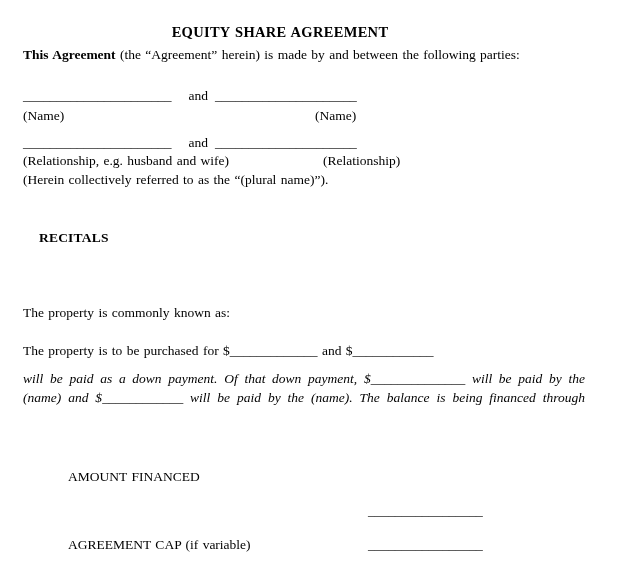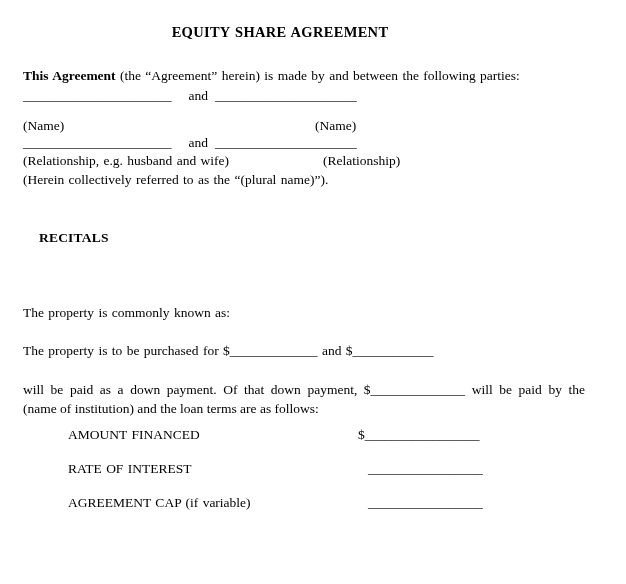--- a/index.html
+++ b/index.html
@@ -19,43 +19,43 @@
   .doc-title {
     top: 23px; left: 0; width: 560px;
     text-align: center;
     font-weight: bold;
     font-size: 14.5px;
     letter-spacing: 0.3px;
     margin: 0;
   }
   .line { white-space: nowrap; }
   .bold { font-weight: bold; }
-  .intro { top: 66px; left: 23px; }
+  .intro { top: 45px; left: 23px; }
   .blank-row1 { top: 86px; left: 23px; }
-  .label-row1 { top: 116px; left: 23px; width: 562px; }
+  .label-row1 { top: 106px; left: 23px; width: 562px; }
   .blank-row2 { top: 133px; left: 23px; }
   .label-row2 { top: 151px; left: 23px; width: 562px; }
   .herein-row { top: 170px; left: 23px; }
   .connector { margin-left: 17px; margin-right: 7px; }
   .col-right-name { position: absolute; left: 292px; top: 0; }
   .col-right-rel  { position: absolute; left: 300px; top: 0; }
   .recitals-heading {
     top: 212px; left: 23px;
     font-weight: bold;
     font-size: 13.5px;
     margin: 16px;
     letter-spacing: 0.2px;
   }
   .clause-a { top: 245px; left: 23px; }
   .known-as { top: 303px; left: 23px; }
   .purchase-line { top: 341px; left: 23px; }
-  .dp-block { top: 380px; left: 23px; width: 562px; word-spacing: normal; }
+  .dp-block { top: 369px; left: 23px; width: 562px; word-spacing: normal; font-style: italic; }
   .dp-just { text-align: justify; text-align-last: justify; }
   .blank-field { letter-spacing: 0; word-spacing: 0; }
-  .loan-row { left: 0; width: 626px; height: 19px; }
+  .loan-row { left: 0; width: 626px; height: 19px; margin-top: 42px; }
   .loan-row-1 { top: 425px; }
   .loan-row-2 { top: 459px; }
   .loan-row-3 { top: 493px; }
   .loan-label { position: absolute; left: 68px; top: 0; white-space: nowrap; }
   .loan-value { position: absolute; top: 0; white-space: nowrap; }
   .loan-value.v1 { left: 358px; }
   .loan-value.v2 { left: 368px; }
 </style>
 </head>
 <body>
@@ -94,30 +94,30 @@
   <div class="abs purchase-line line">
     <span>The property is to be purchased for $</span><span class="blank-field">_____________</span><span> and $</span><span class="blank-field">____________</span>
   </div>
 
   <div class="abs known-as line">The property is commonly known as:</div>
 
   <div class="abs dp-block">
     <div class="dp-just">
       <span>will be paid as a down payment. Of that down payment, $</span><span class="blank-field">______________</span><span> will be paid by the</span>
     </div>
-    <div class="line">(name of institution) and the loan terms are as follows:</div>
+    <div class="dp-just">
+      <span>(name) and $</span><span class="blank-field">____________</span><span> will be paid by the (name). The balance is being financed through</span>
+    </div>
   </div>
 
   <div class="abs loan-row loan-row-1">
     <span class="loan-label">AMOUNT FINANCED</span>
-    <span class="loan-value v1"><span>$</span><span class="blank-field">_________________</span></span>
   </div>
 
   <div class="abs loan-row loan-row-2">
-    <span class="loan-label">RATE OF INTEREST</span>
     <span class="loan-value v2"><span></span><span class="blank-field">_________________</span></span>
   </div>
 
   <div class="abs loan-row loan-row-3">
     <span class="loan-label">AGREEMENT CAP (if variable)</span>
     <span class="loan-value v2"><span></span><span class="blank-field">_________________</span></span>
   </div>
 
 </div>
 

